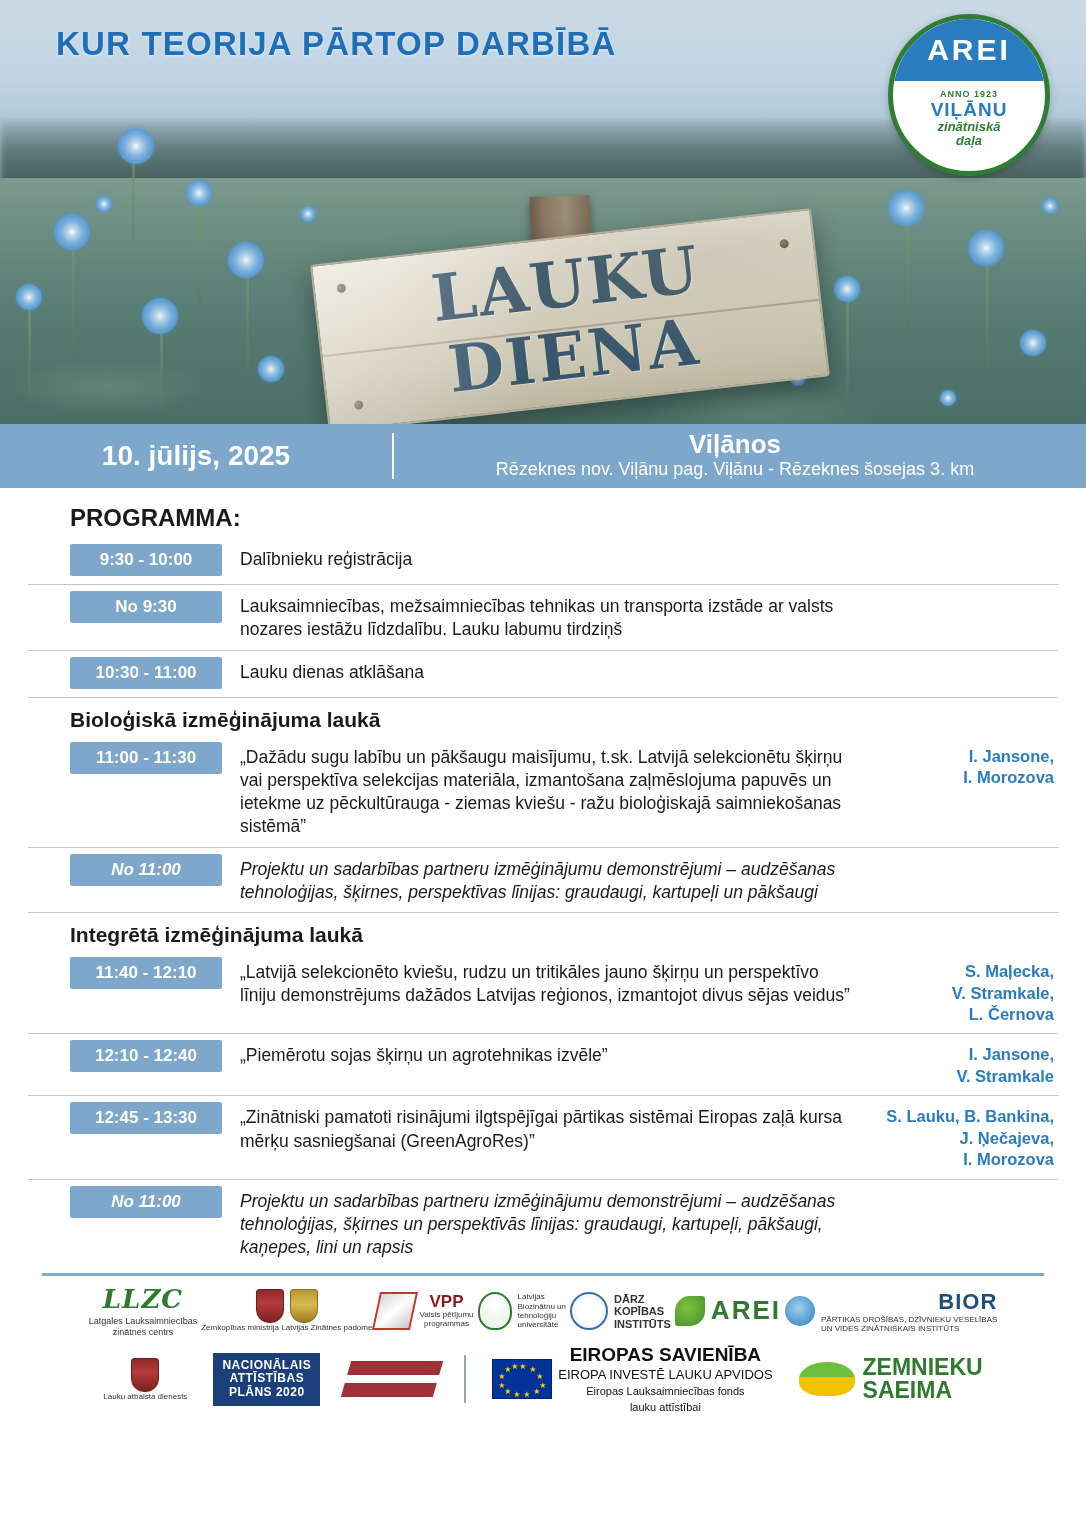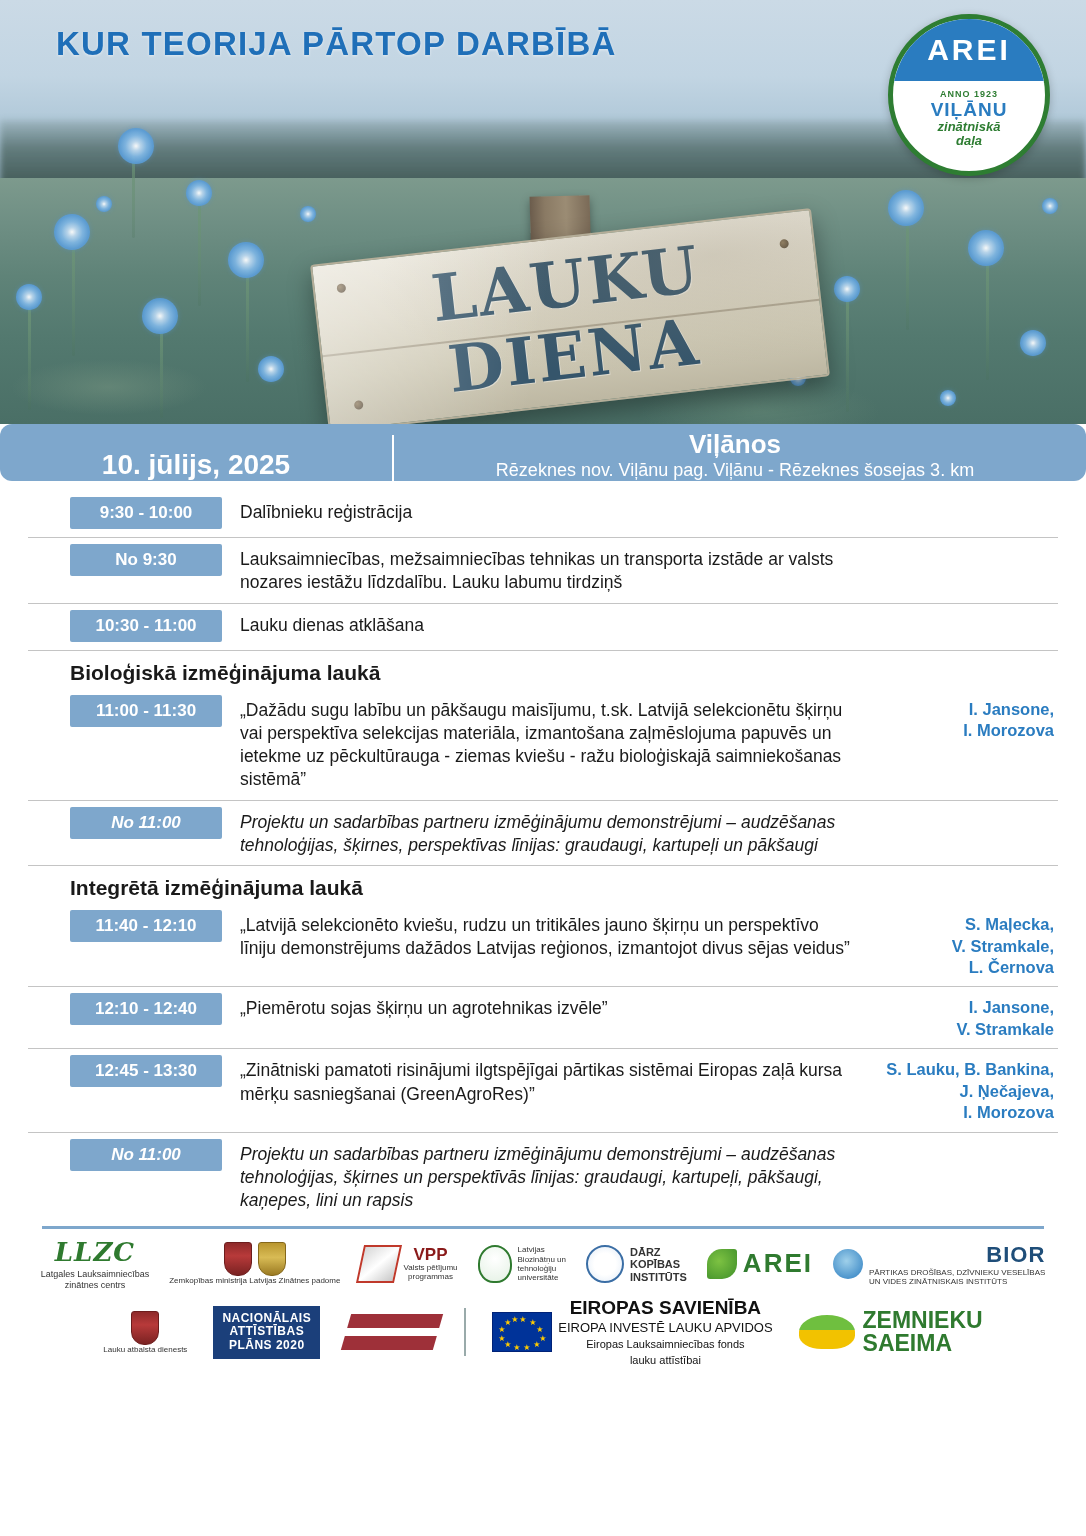--- a/index.html
+++ b/index.html
@@ -199,26 +199,25 @@
     font-style: italic;
     line-height: 1.05;
     text-align: center;
     margin-top: 1px;
   }
 
   
   .datebar {
     position: relative;
     width: 1086px;
-    height: 57px;
+    height: 64px;
     background: #7ea7cc;
     color: #ffffff;
     display: flex;
-    align-items: flex-end;
-    border-radius: 12px;
+    align-items: center;
   }
   .datebar-left {
     width: 392px;
     text-align: center;
     font-size: 28px;
     font-weight: bold;
   }
   .datebar-sep {
     width: 2px;
     height: 46px;
@@ -303,21 +302,21 @@
     font-size: 14.5px;
     color: #1a1a1a;
     margin-top: 7px;
   }
 
   
   .logos {
     display: flex;
     align-items: center;
     justify-content: center;
-    gap: 20px;
+    gap: 4px;
     padding: 8px 20px 0 20px;
     flex-wrap: nowrap;
   }
   .logos2 {
     display: flex;
     align-items: center;
     justify-content: center;
     gap: 26px;
     padding: 6px 20px 8px 20px;
   }
@@ -496,20 +495,21 @@
 <div class="datebar">
   <div class="datebar-left">10. jūlijs, 2025</div>
   <div class="datebar-sep"></div>
   <div class="datebar-right">
     <div class="datebar-city">Viļānos</div>
     <div class="datebar-addr">Rēzeknes nov. Viļānu pag. Viļānu - Rēzeknes šosejas 3. km</div>
   </div>
 </div>
 
 <div class="program">
+  <div class="program-title">PROGRAMMA:</div>
 
   <div class="row">
     <div class="time">9:30 - 10:00</div>
     <div class="desc">Dalībnieku reģistrācija</div>
     <div class="speakers"></div>
   </div>
 
   <div class="row">
     <div class="time">No 9:30</div>
     <div class="desc">Lauksaimniecības, mežsaimniecības tehnikas un transporta izstāde ar valsts nozares iestāžu līdzdalību. Lauku labumu tirdziņš</div>

